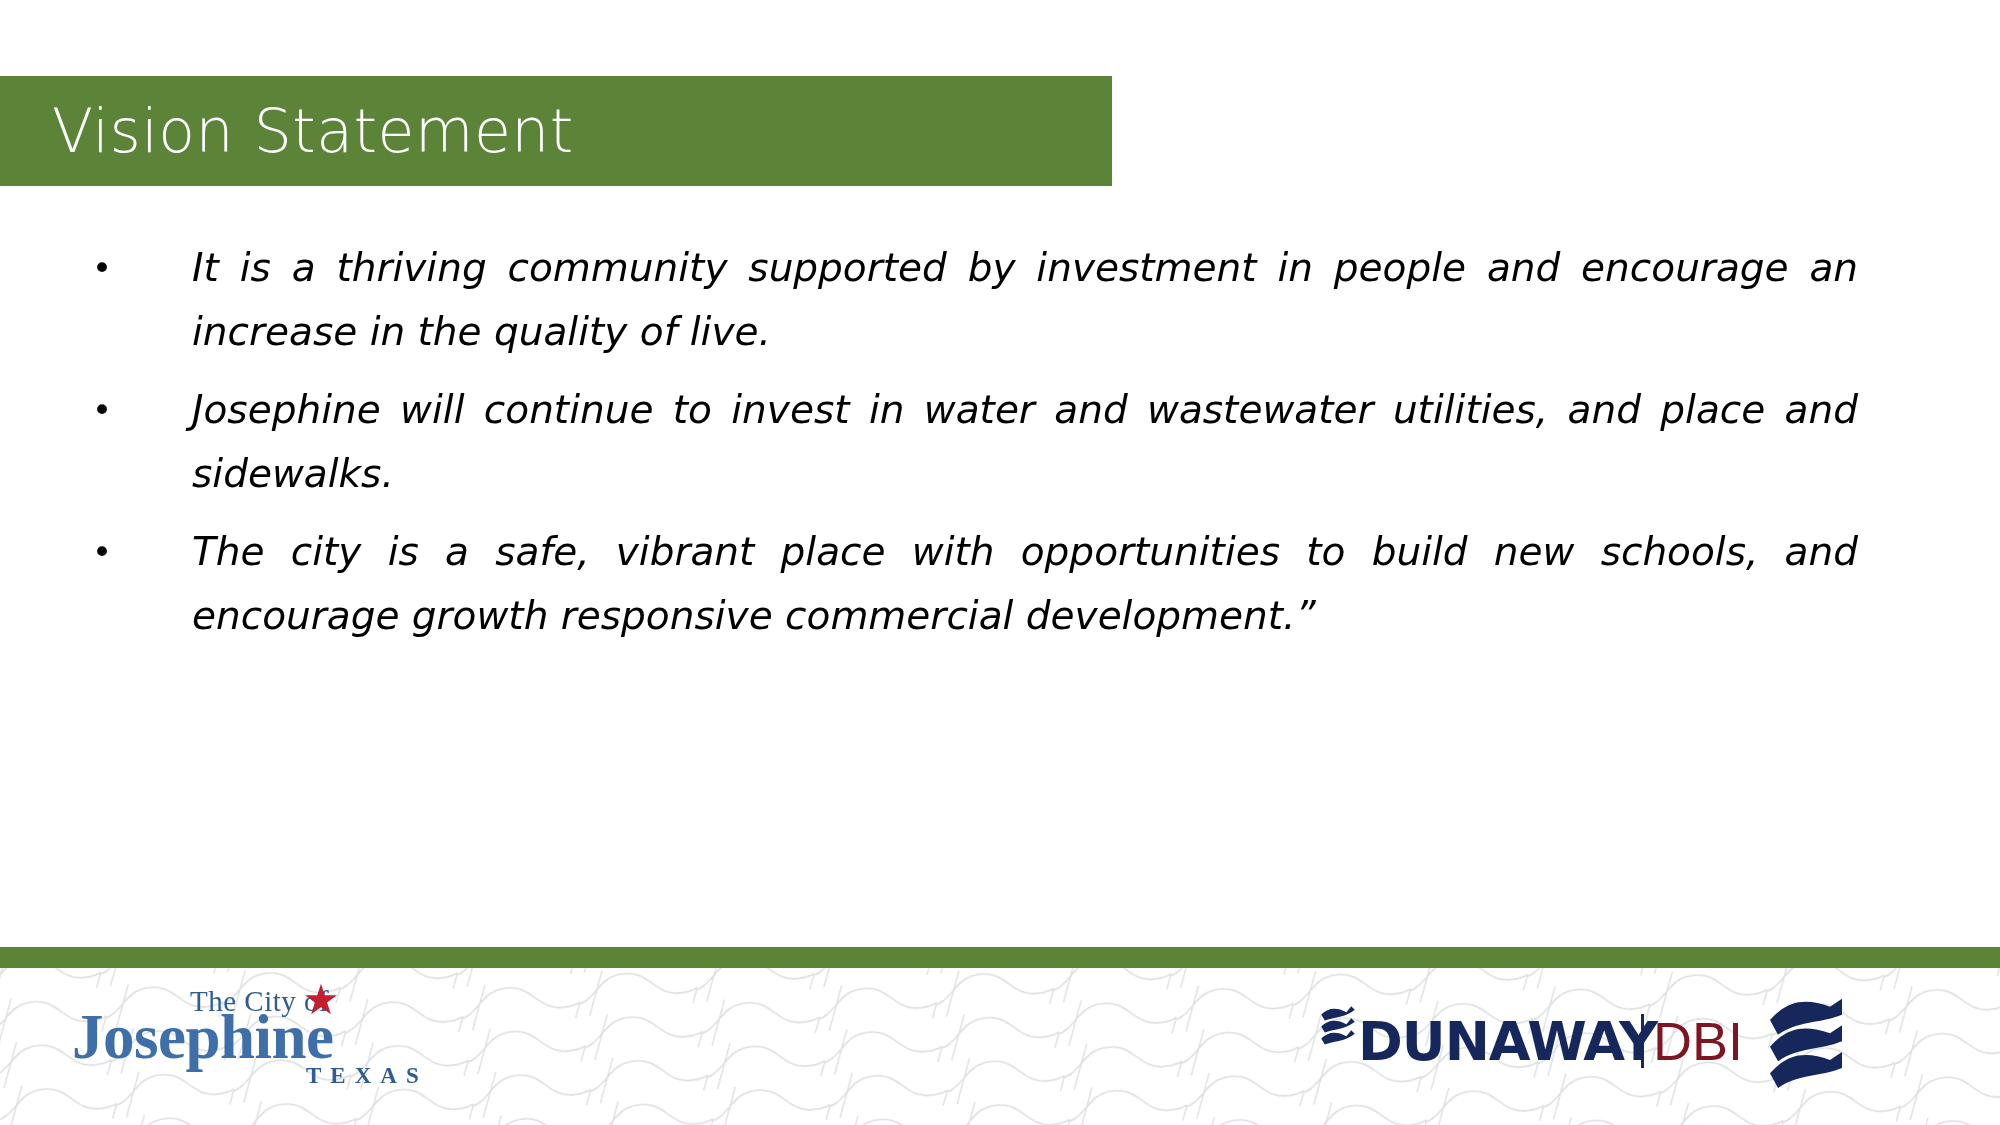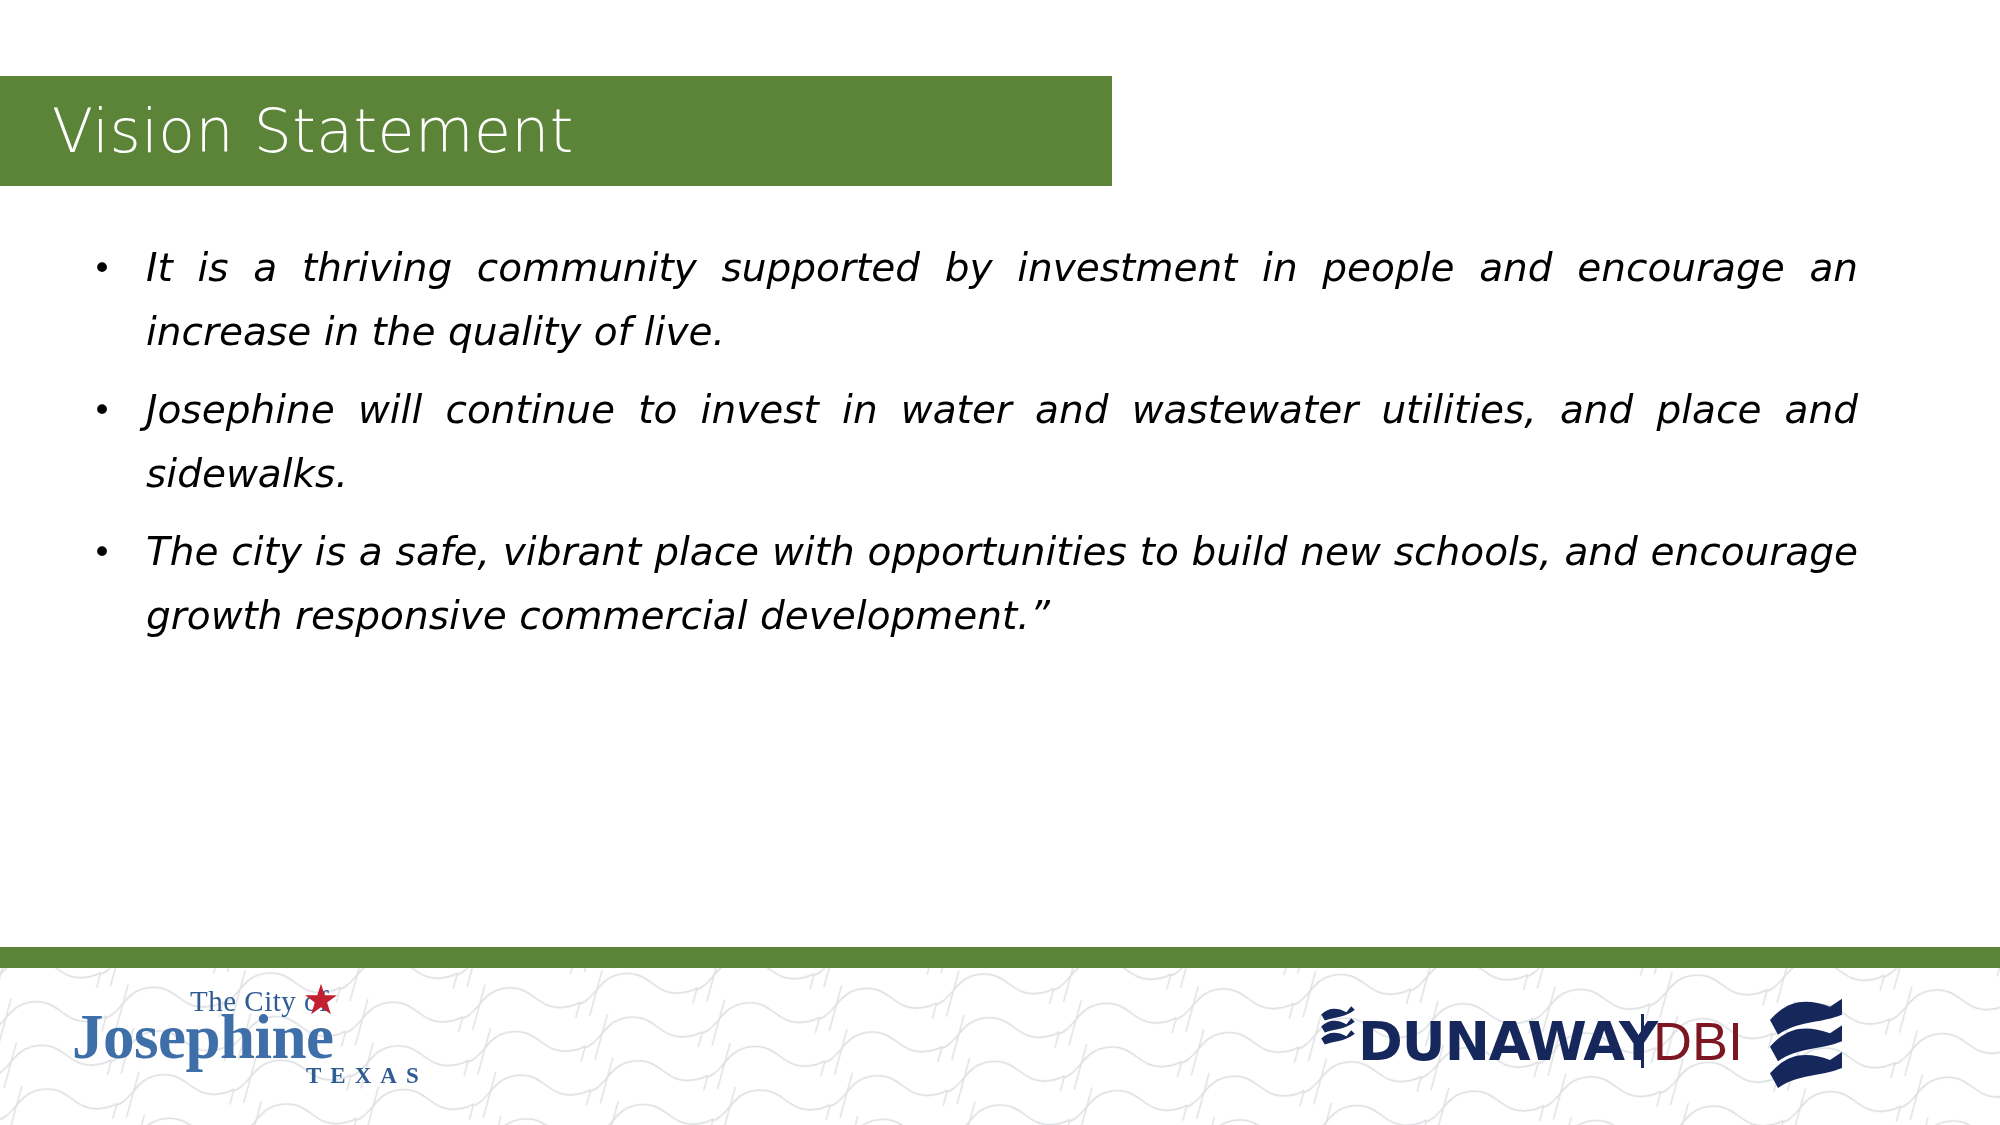--- a/index.html
+++ b/index.html
@@ -85,20 +85,21 @@
   .bullet-text {
     flex: 1 1 auto;
     font-family: "DejaVu Sans", sans-serif;
     font-style: italic;
     font-weight: normal;
     font-size: 39px;
     line-height: 64px;
     color: #000000;
     text-align: justify;
     text-justify: inter-word;
+    margin-left: 46px;
   }
 
   
   #footer-stripe {
     position: absolute;
     left: 0;
     top: 947px;
     width: 2000px;
     height: 21px;
     background: #5c8439;

